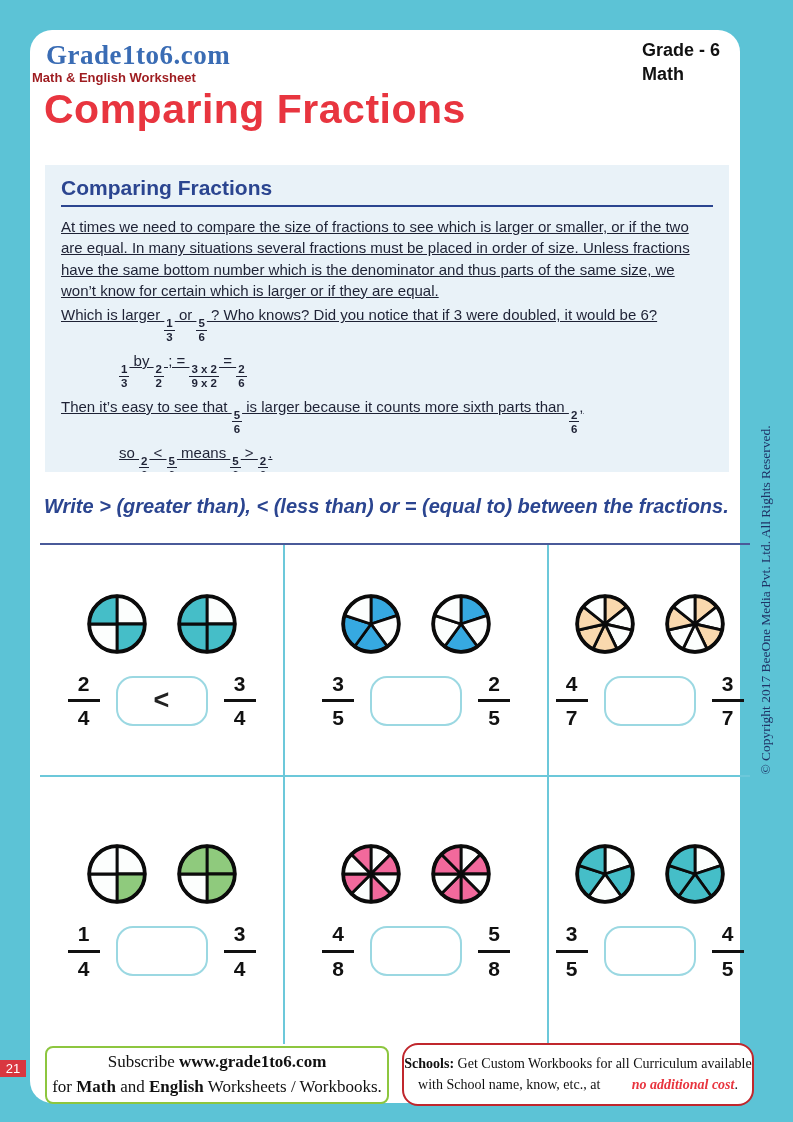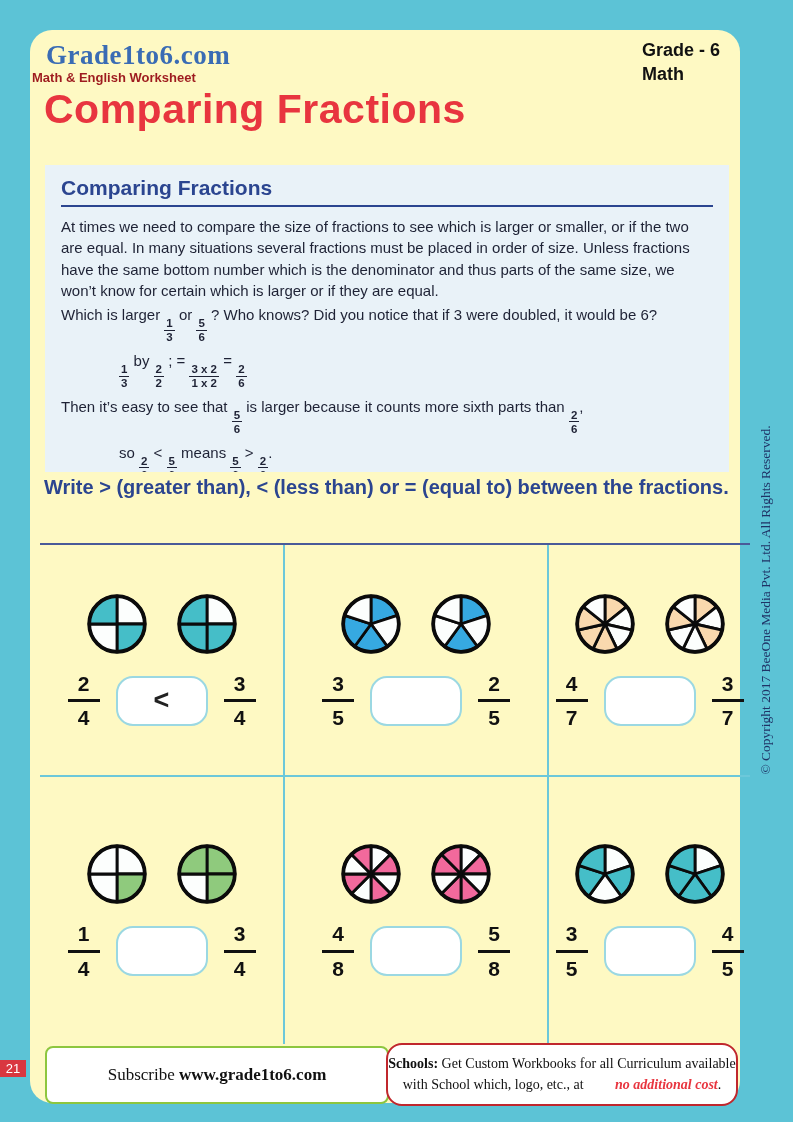--- a/index.html
+++ b/index.html
@@ -5,21 +5,21 @@
   * { margin:0; padding:0; box-sizing:border-box; }
   html,body { width:793px; height:1122px; }
   body {
     position:relative;
     background:#5CC3D6;
     font-family:"Liberation Sans", sans-serif;
     overflow:hidden;
   }
   .page {
     position:absolute; left:30px; top:30px; width:710px; height:1073px;
-    background:#fef9c3; border-radius:22px;
+    background:#ffffff; border-radius:22px;
   }
   
   .logo-title {
     position:absolute; left:16px; top:10px;
     font-family:"Liberation Serif", serif; font-weight:bold;
     font-size:27px; color:#3A6CB4; letter-spacing:0.5px;
   }
   .logo-sub {
     position:absolute; left:2px; top:40px;
     font-size:13px; font-weight:bold; color:#9E1B1F;
@@ -35,33 +35,33 @@
   
   .info-box {
     position:absolute; left:15px; top:135px; width:684px; height:307px;
     background:#E9F2F8; padding:11px 16px 8px 16px; overflow:hidden;
   }
   .info-heading {
     font-size:21px; font-weight:bold; color:#2B4590;
     border-bottom:2px solid #2B4590; padding-bottom:5px; margin-bottom:9px;
   }
   .info-box p {
-    font-size:15px; color:#1E2235; line-height:1.42; margin-bottom:3px;
+    font-size:15px; color:#1E2235; line-height:1.42; margin-bottom:3px;text-decoration:underline;
   }
   .info-box p.math { padding-left:58px; margin:6px 0 6px 0; }
   .fr {
     display:inline-flex; flex-direction:column; align-items:center;
     vertical-align:-7px; font-size:11.5px; font-weight:600; line-height:1.1;
   }
   .fr .n { border-bottom:1.4px solid #1E2235; padding:0 2px 0 2px; }
   .fr .d { padding-top:0.5px; }
   
   .instruction {
-    position:absolute; left:14px; top:444px; width:700px;
-    font-size:20px; font-weight:bold; color:#2B4590; line-height:1.3;
+    position:absolute; left:14px; top:463px; width:700px;
+    font-size:20px; font-weight:bold; color:#2B4590; line-height:1.3;font-style:italic;
   }
   
   .grid {
     position:absolute; left:10px; top:513px; width:710px; height:499px;
     display:grid; grid-template-columns:243px 264px 203px;
     grid-template-rows:232px 267px;
     border-top:2px solid #4A5A99;
   }
   .cell {
     display:flex; flex-direction:column; justify-content:center;
@@ -86,21 +86,21 @@
     position:absolute; background:#fff;
     font-family:"Liberation Serif", serif; text-align:center;
     display:flex; flex-direction:column; justify-content:center;
   }
   .subscribe-box {
     left:15px; top:1016px; width:344px; height:58px;
     border:2px solid #8DC63F; border-radius:8px; font-size:17px; line-height:1.45;
     color:#111;
   }
   .schools-box {
-    left:356px; top:1013px; width:352px; height:63px;
+    left:372px; top:1013px; width:352px; height:63px;
     border:2px solid #C0272D; border-radius:16px; font-size:14px; line-height:1.45;
     color:#111; z-index:3;
   }
   .footer-box b { font-weight:bold; }
   .red-italic { color:#E8353F; font-weight:bold; font-style:italic;margin-left:28px; }
   .page-tab {
     position:absolute; left:0; top:1060px; width:26px; height:17px;
     background:#D93740; color:#fff; font-size:13px;
     display:flex; align-items:center; justify-content:center; z-index:4;
   }
@@ -135,21 +135,21 @@
             <span class="d">6</span>
           </span> ? Who knows? Did you notice that if 3 were doubled, it would be 6?</p>
         <p class="math"><span class="fr">
             <span class="n">1</span>
             <span class="d">3</span>
           </span> by <span class="fr">
             <span class="n">2</span>
             <span class="d">2</span>
           </span> ; = <span class="fr">
             <span class="n">3 x 2</span>
-            <span class="d">1 x 2</span>
+            <span class="d">9 x 2</span>
           </span> = <span class="fr">
             <span class="n">2</span>
             <span class="d">6</span>
           </span></p>
         <p>Then it’s easy to see that <span class="fr">
             <span class="n">5</span>
             <span class="d">6</span>
           </span> is larger because it counts more sixth parts than <span class="fr">
             <span class="n">2</span>
             <span class="d">6</span>
@@ -374,21 +374,22 @@
             <div class="num">4</div>
             <div class="bar"></div>
             <div class="den">5</div>
           </div>
         </div>
       </div>
     </div>
 
   <div class="footer-box subscribe-box">
     <div id="sub-line1"><span>Subscribe </span><b>www.grade1to6.com</b></div>
+    <div id="sub-line2"><span>for </span><b>Math</b><span> and </span><b>English</b><span> Worksheets / Workbooks.</span></div>
   </div>
   <div class="footer-box schools-box">
     <div id="sch-line1"><b>Schools:</b><span> Get Custom Workbooks for all Curriculum available</span></div>
-    <div id="sch-line2"><span>with School which, logo, etc., at </span><b class="red-italic">no additional cost</b><span>.</span></div>
+    <div id="sch-line2"><span>with School name, know, etc., at </span><b class="red-italic">no additional cost</b><span>.</span></div>
   </div>
 </div>
 
 <div class="page-tab">21</div>
 <div class="copyright">© Copyright 2017 BeeOne Media Pvt. Ltd. All Rights Reserved.</div>
 
 </body></html>

